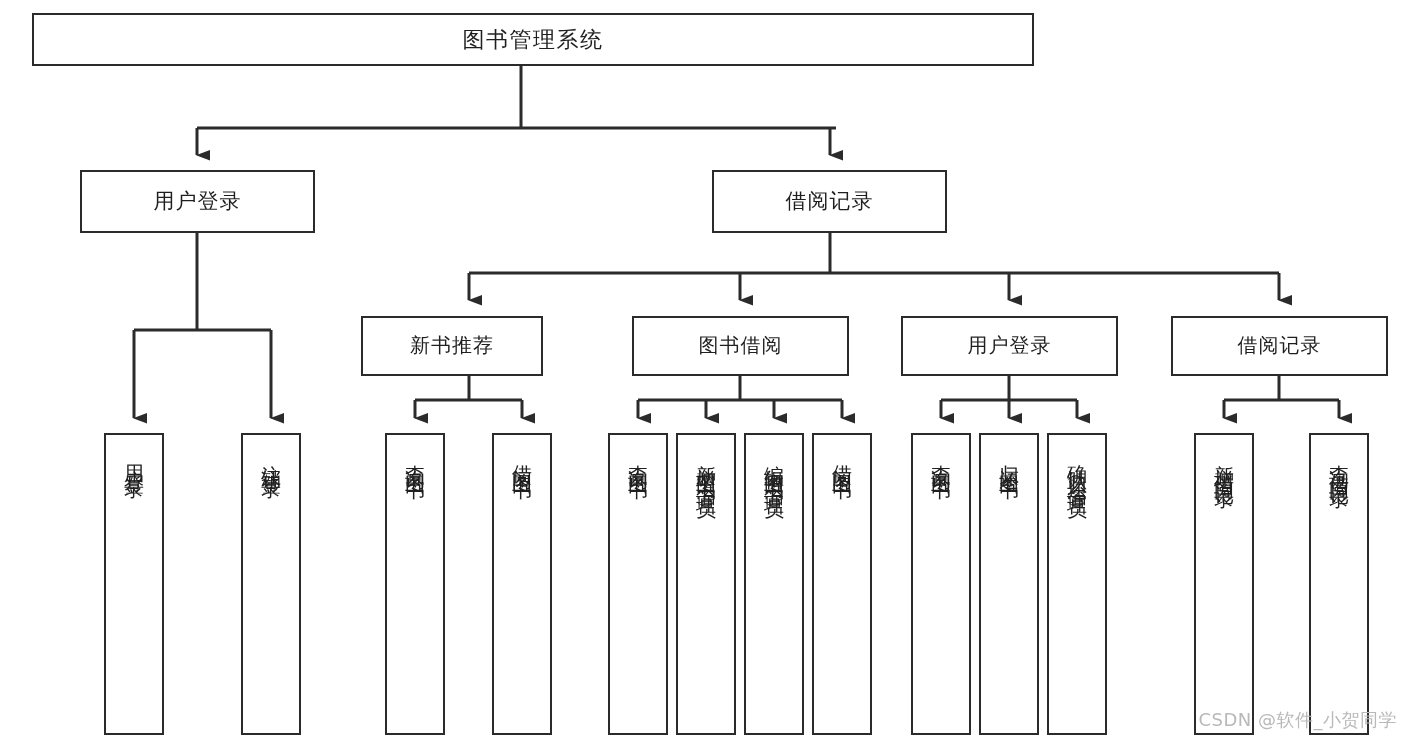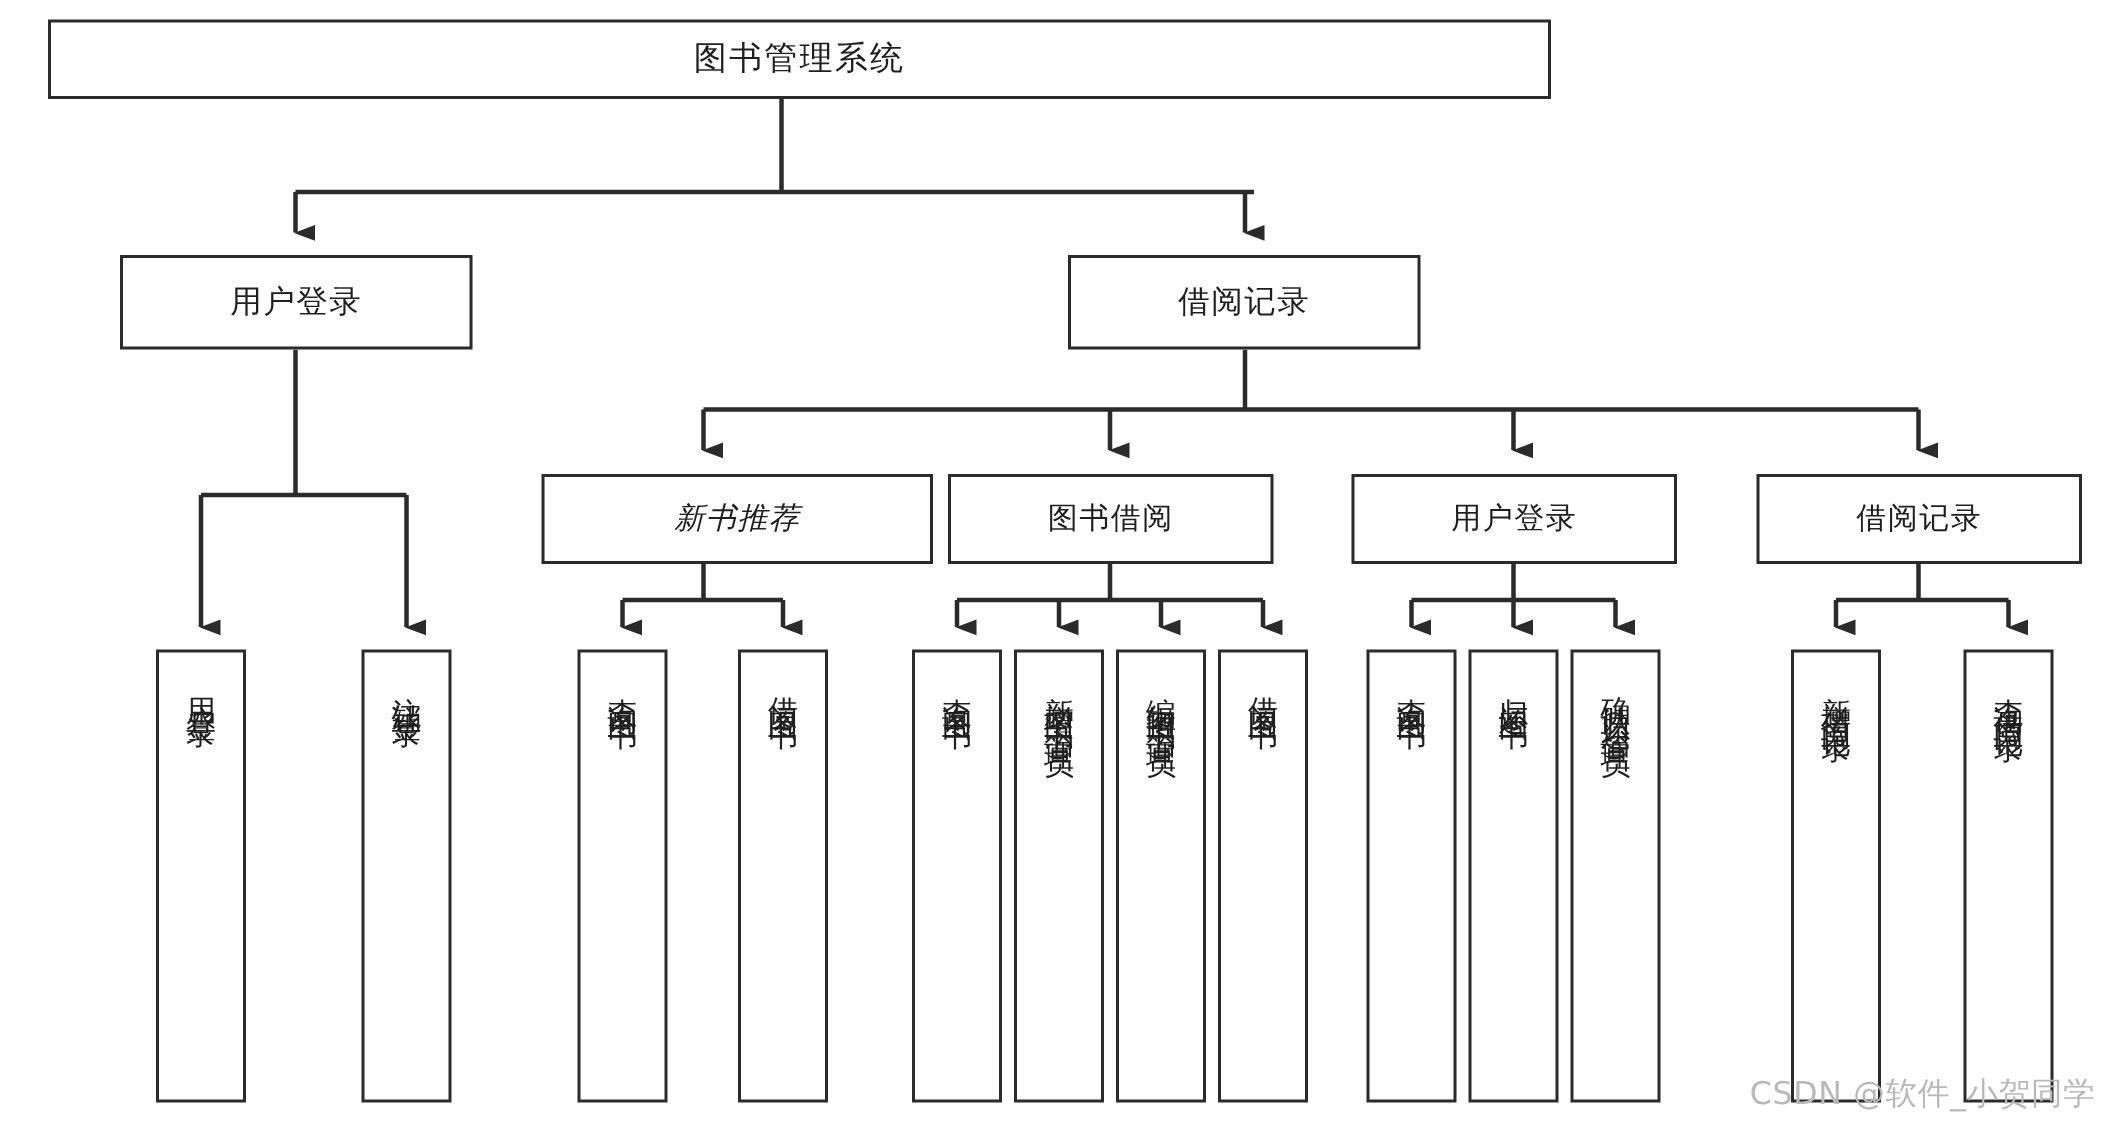--- a/index.html
+++ b/index.html
@@ -62,22 +62,22 @@
     font-size:20px;
     line-height:1.35;
     letter-spacing:5px;
     white-space:nowrap;
     max-height:100%;
   }
   
   #watermark{
     position:absolute;
     right:8px;
-    bottom:4px;
-    font-size:21px;
+    bottom:15px;
+    font-size:18px;
     color:#b9b9b9;
     letter-spacing:0.5px;
     z-index:9;
     white-space:nowrap;
     font-family:"DejaVu Sans","Liberation Sans",sans-serif;
     margin-top:17px;
   }
 </style>
 </head>
 <body>
@@ -140,21 +140,21 @@
   </div>
 
   <div class="node h lvl2" style="left: 80px; top: 170px; width: 235px; height: 63px; border-color: rgb(43, 43, 43); background: rgb(255, 255, 255);">
     <span class="label" style="color: rgb(31, 31, 31);">用户登录</span>
   </div>
 
   <div class="node h lvl2" style="left: 712px; top: 170px; width: 235px; height: 63px; border-color: rgb(43, 43, 43); background: rgb(255, 255, 255);">
     <span class="label" style="color: rgb(31, 31, 31);">借阅记录</span>
   </div>
 
-  <div class="node h lvl3" style="left: 361px; top: 316px; width: 261px; height: 60px; border-color: rgb(43, 43, 43); background: rgb(255, 255, 255); font-style: italic;">
+  <div class="node h lvl3" style="left: 361px; top: 316px; width: 182px; height: 60px; border-color: rgb(43, 43, 43); background: rgb(255, 255, 255);">
     <span class="label" style="color: rgb(31, 31, 31);">新书推荐</span>
   </div>
 
   <div class="node h lvl3" style="left: 632px; top: 316px; width: 217px; height: 60px; border-color: rgb(43, 43, 43); background: rgb(255, 255, 255);">
     <span class="label" style="color: rgb(31, 31, 31);">图书借阅</span>
   </div>
 
   <div class="node h lvl3" style="left: 901px; top: 316px; width: 217px; height: 60px; border-color: rgb(43, 43, 43); background: rgb(255, 255, 255);">
     <span class="label" style="color: rgb(31, 31, 31);">用户登录</span>
   </div>

